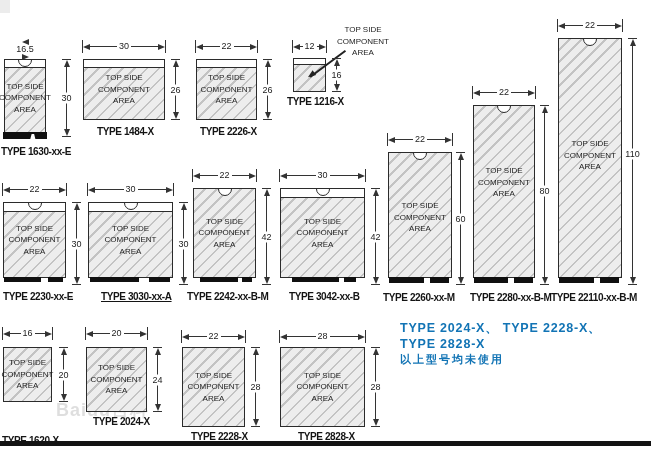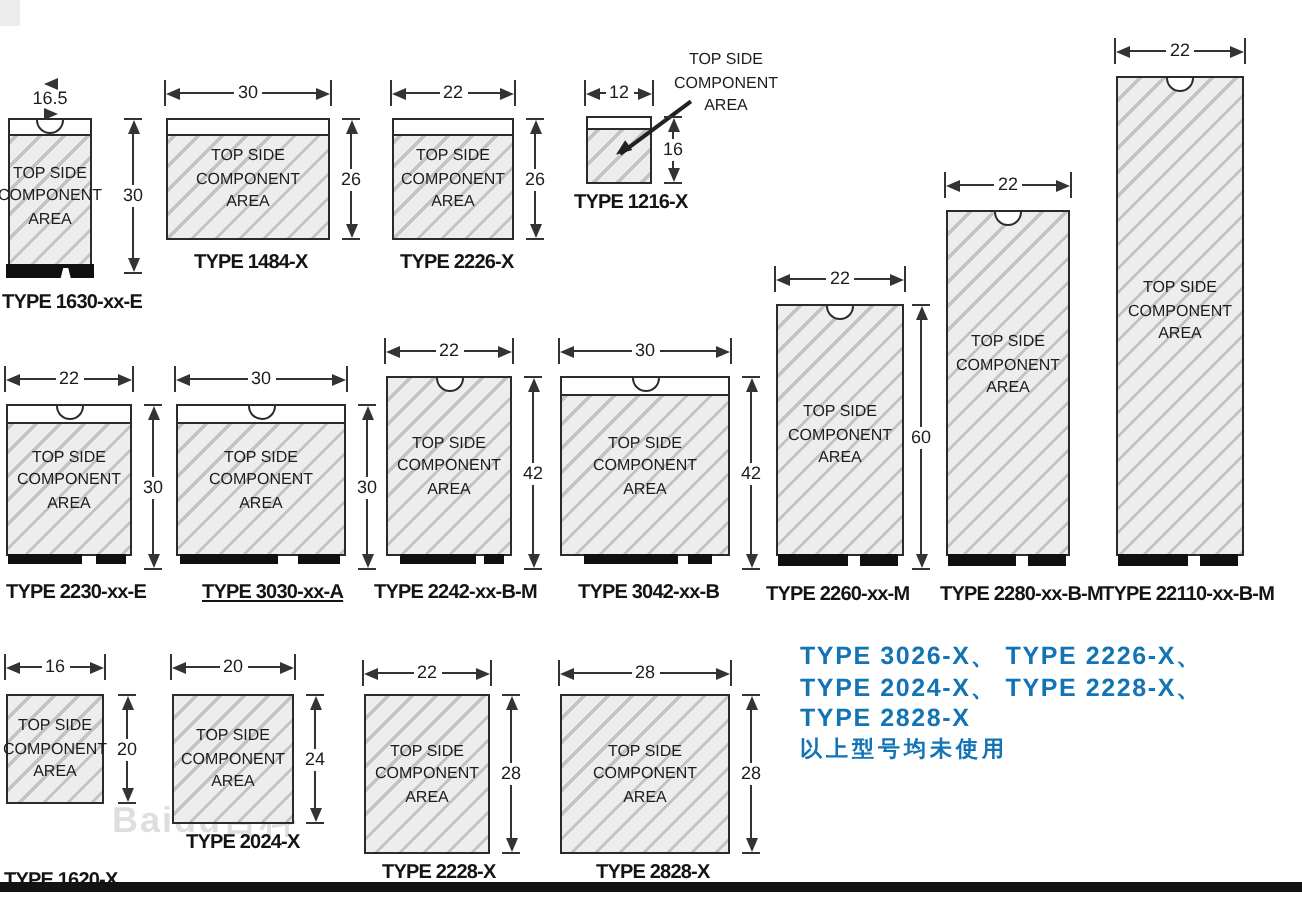--- a/index.html
+++ b/index.html
@@ -215,20 +215,28 @@
     <div class="bar tall" style="left:66%;width:30%;"></div>
     <div class="dim-w" style="top:-19px;">
       <i class="tv"></i>
         <i class="al"></i>
         <i class="hl"></i>
         <span class="num">22</span>
         <i class="hl"></i>
         <i class="ar"></i>
         <i class="tv"></i>
     </div>
+    <div class="dim-h" style="left:calc(100% + 3px);bottom:-7px;">
+      <i class="th"></i>
+        <i class="au"></i>
+        <i class="vl"></i>
+        <i class="ad"></i>
+        <i class="th"></i>
+      <span class="numv" style="top:48%;">80</span>
+    </div>
     <div class="tlabel" style="left:-3px;top:calc(100% + 14px);">TYPE 2280-xx-B-M</div>
   </div>
 
   <div class="card" style="left:558px;top:38px;width:64px;height:240px;">
     <div class="box"></div>
     <div class="notch">
         <i></i>
       </div>
     <div class="area" style="align-items:flex-start;padding-top:100px;">TOP SIDE
 COMPONENT
@@ -237,20 +245,28 @@
     <div class="bar tall" style="left:66%;width:30%;"></div>
     <div class="dim-w" style="top:-19px;">
       <i class="tv"></i>
         <i class="al"></i>
         <i class="hl"></i>
         <span class="num">22</span>
         <i class="hl"></i>
         <i class="ar"></i>
         <i class="tv"></i>
     </div>
+    <div class="dim-h" style="left:calc(100% + 4px);bottom:-7px;">
+      <i class="th"></i>
+        <i class="au"></i>
+        <i class="vl"></i>
+        <i class="ad"></i>
+        <i class="th"></i>
+      <span class="numv" style="top:47%;">110</span>
+    </div>
     <div class="tlabel" style="left:-7px;top:calc(100% + 14px);">TYPE 22110-xx-B-M</div>
   </div>
 
   <div class="card" style="left:3px;top:202px;width:63px;height:76px;">
     <div class="box"></div>
     <div class="strip" style="height:9px;"></div>
     <div class="notch">
         <i></i>
       </div>
     <div class="area">TOP SIDE
@@ -464,20 +480,19 @@
         <i class="au"></i>
         <i class="vl"></i>
         <i class="ad"></i>
         <i class="th"></i>
       <span class="numv">28</span>
     </div>
     <div class="tlabel" style="left:18px;top:calc(100% + 4px);">TYPE 2828-X</div>
   </div>
 
   <div class="note">
-    <div>TYPE 3026-X、 TYPE 2226-X、</div>
     <div>TYPE 2024-X、 TYPE 2228-X、</div>
     <div>TYPE 2828-X</div>
     <div class="cn">以上型号均未使用</div>
   </div>
 
   <div class="bottom-bar"></div>
 </div>
 
 </body></html>

